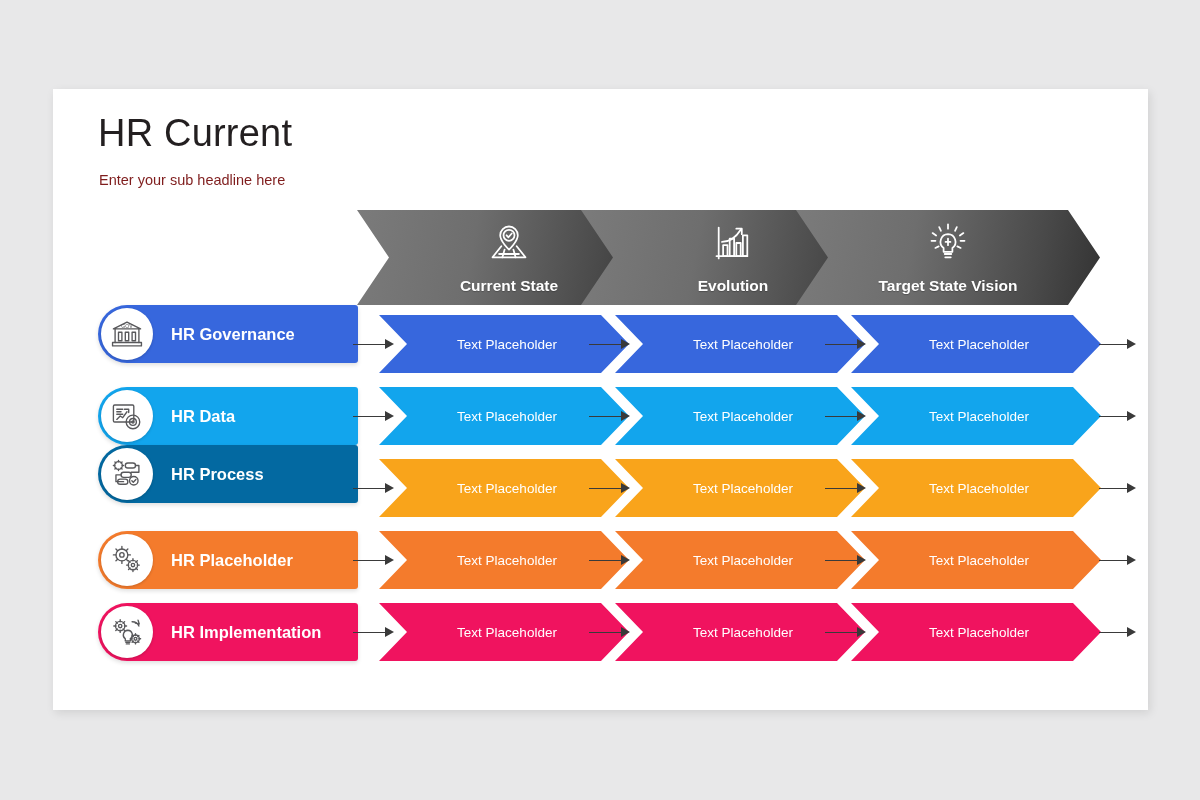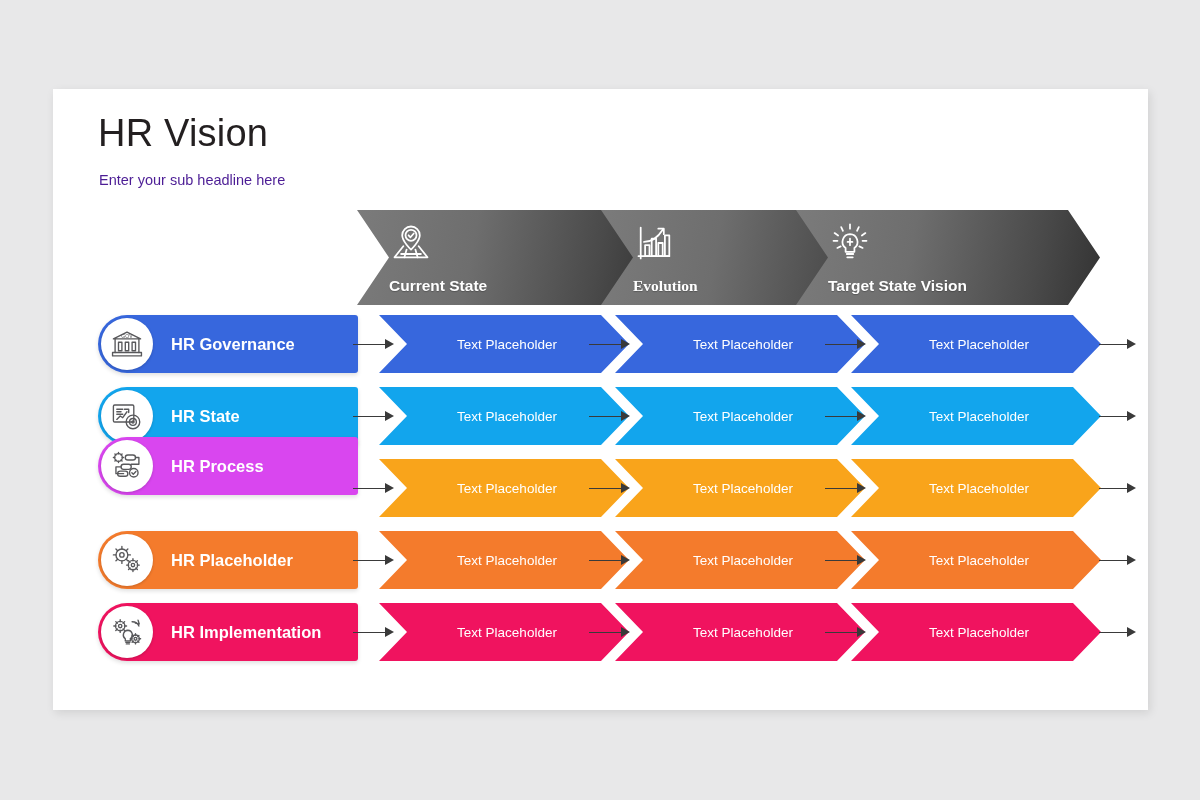--- a/index.html
+++ b/index.html
@@ -32,21 +32,21 @@
     color: #231f20;
     letter-spacing: 0.2px;
     white-space: nowrap;
   }
   #subtitle {
     position: absolute;
     left: 46px;
     top: 83px;
     font-size: 14.5px;
     font-weight: 400;
-    color: #4c1d95;
+    color: #7f1d1d;
     white-space: nowrap;
   }
 
   
   .hdr {
     position: absolute;
     top: 121px;
     height: 95px;
     color: #ffffff;
     -webkit-clip-path: polygon(0 0, calc(100% - 32px) 0, 100% 50%, calc(100% - 32px) 100%, 0 100%, 32px 50%);
@@ -54,20 +54,21 @@
     background: linear-gradient(100deg, #7b7b7b 0%, #6e6e6e 38%, #4a4a4a 78%, #333333 100%);
   }
   .hdr-inner {
     position: absolute;
     left: 32px;
     right: 32px;
     top: 0;
     bottom: 0;
     display: flex;
     flex-direction: column;
+    align-items: center;
     justify-content: center;
     gap: 16px;
   }
   .hdr-icon { width: 44px; height: 40px; display:block; }
   .hdr-label {
     font-size: 15.5px;
     font-weight: bold;
     color: #ffffff;
     white-space: nowrap;
     text-shadow: 0 1px 1px rgba(0,0,0,0.25);
@@ -143,41 +144,41 @@
     border-top: 5px solid transparent;
     border-bottom: 5px solid transparent;
     border-left: 9px solid #3a3a3a;
   }
 </style>
 </head>
 <body>
 
 <div id="slide">
 
-  <div id="title">HR Vision</div>
+  <div id="title">HR Current</div>
   <div id="subtitle">Enter your sub headline here</div>
 
   <div id="headers">
       <div class="hdr" style="left: 304px; width: 304px;">
         <div class="hdr-inner">
           <span class="hdr-icon"><svg viewBox="0 0 40 40">
               <g fill="none" stroke-width="1.6" stroke-linecap="round" stroke-linejoin="round" stroke="#ffffff">
                 <path d="M20 5a8 8 0 0 0-8 8c0 5.6 8 13 8 13s8-7.4 8-13a8 8 0 0 0-8-8z"></path>
                 <circle cx="20" cy="13" r="5"></circle>
                 <path d="M17.8 13l1.7 1.8 3-3.4"></path>
                 <path d="M13 23L5 33h30l-8-10"></path>
                 <path d="M11 30h18"></path>
                 <path d="M16 26l-2 7"></path>
                 <path d="M24 26l2 7"></path>
               </g>
             </svg></span>
           <span class="hdr-label">Current State</span>
         </div>
       </div>
-      <div class="hdr" style="left: 548px; width: 304px; font-family: Liberation Serif, serif;">
+      <div class="hdr" style="left: 528px; width: 304px;">
         <div class="hdr-inner">
           <span class="hdr-icon"><svg viewBox="0 0 40 40">
               <g fill="none" stroke-width="1.6" stroke-linecap="round" stroke-linejoin="round" stroke="#ffffff">
                 <path d="M7 6v26h26"></path>
                 <path d="M5 32h2M7 34v-2"></path>
                 <rect x="11" y="22" width="4" height="10"></rect>
                 <rect x="17" y="16" width="4" height="16"></rect>
                 <rect x="23" y="20" width="4" height="12"></rect>
                 <rect x="29" y="13" width="4" height="19"></rect>
                 <path d="M10 19c6 0 12-3 17-11"></path>
@@ -196,21 +197,21 @@
                 <path d="M20 16v6M17.8 19h4.4"></path>
                 <path d="M20 3v4M12 5.5l1.6 3.4M28 5.5l-1.6 3.4M6 11l3.2 2.2M34 11l-3.2 2.2M5 18h3.6M35 18h-3.6"></path>
                 <path d="M8.5 24.5l3-1.4M31.5 24.5l-3-1.4"></path>
               </g>
             </svg></span>
           <span class="hdr-label">Target State Vision</span>
         </div>
       </div>
     </div>
   <div id="rows">
-      <div class="label-pill" style="top: 226px; background: rgb(55, 103, 221);">
+      <div class="label-pill" style="top: 216px; background: rgb(55, 103, 221);">
         <div class="badge">
           <svg viewBox="0 0 40 40">
             <g fill="none" stroke-width="1.6" stroke-linecap="round" stroke-linejoin="round" stroke="#58585b">
               <path d="M4 14L20 6l16 8H4z"></path>
               <path d="M6 14v16M34 14v16"></path>
               <path d="M3 30h34v4H3z"></path>
               <rect x="10" y="18" width="4" height="10"></rect>
               <rect x="18" y="18" width="4" height="10"></rect>
               <rect x="26" y="18" width="4" height="10"></rect>
               <text x="20" y="13" font-size="6" text-anchor="middle" stroke="none" fill="#58585b" font-family="sans-serif">GOV</text>
@@ -251,21 +252,21 @@
               <rect x="4" y="7" width="24" height="20" rx="1.5"></rect>
               <path d="M8 12h7M8 15h5M8 18h7"></path>
               <path d="M8 24l4-4 3 2 5-7"></path>
               <path d="M17 12h5v4"></path>
               <circle cx="27" cy="27" r="8"></circle>
               <circle cx="27" cy="27" r="4"></circle>
               <circle cx="27" cy="27" r="1.3"></circle>
             </g>
           </svg>
         </div>
-        <div class="label-text">HR State</div>
+        <div class="label-text">HR Data</div>
       </div>
       <div class="conn" style="left: 300px; top: 322px; width: 44px;">
         <span class="line" style="width:34px"></span>
         <span class="head" style="left:32px"></span>
       </div>
       <div class="cell" style="left: 326px; width: 250px; top: 298px; background: rgb(18, 165, 237);">
         <span class="cell-text">Text Placeholder</span>
       </div>
       <div class="conn" style="left: 536px; top: 322px; width: 44px;">
         <span class="line" style="width:34px"></span>
@@ -278,21 +279,21 @@
         <span class="line" style="width:34px"></span>
         <span class="head" style="left:32px"></span>
       </div>
       <div class="cell" style="left: 798px; width: 250px; top: 298px; background: rgb(18, 165, 237);">
         <span class="cell-text">Text Placeholder</span>
       </div>
       <div class="conn" style="left: 1046px; top: 322px; width: 44px;">
         <span class="line" style="width:30px"></span>
         <span class="head" style="left:28px"></span>
       </div>
-      <div class="label-pill" style="top: 348px; background: #d946ef;">
+      <div class="label-pill" style="top: 356px; background: #0369a1;">
         <div class="badge">
           <svg viewBox="0 0 40 40">
             <g fill="none" stroke-width="1.6" stroke-linecap="round" stroke-linejoin="round" stroke="#58585b">
               <circle cx="10" cy="10" r="4.5"></circle>
               <path d="M10 4v1.6M10 14.4V16M4 10h1.6M14.4 10H16M5.8 5.8l1.2 1.2M13 13l1.2 1.2M14.2 5.8L13 7M7 13l-1.2 1.2"></path>
               <rect x="18" y="7" width="12" height="6" rx="3"></rect>
               <path d="M30 10h4v8h-9"></path>
               <rect x="13" y="18" width="12" height="6" rx="3"></rect>
               <path d="M13 21H7v8h9"></path>
               <rect x="9" y="26" width="12" height="6" rx="3"></rect>

